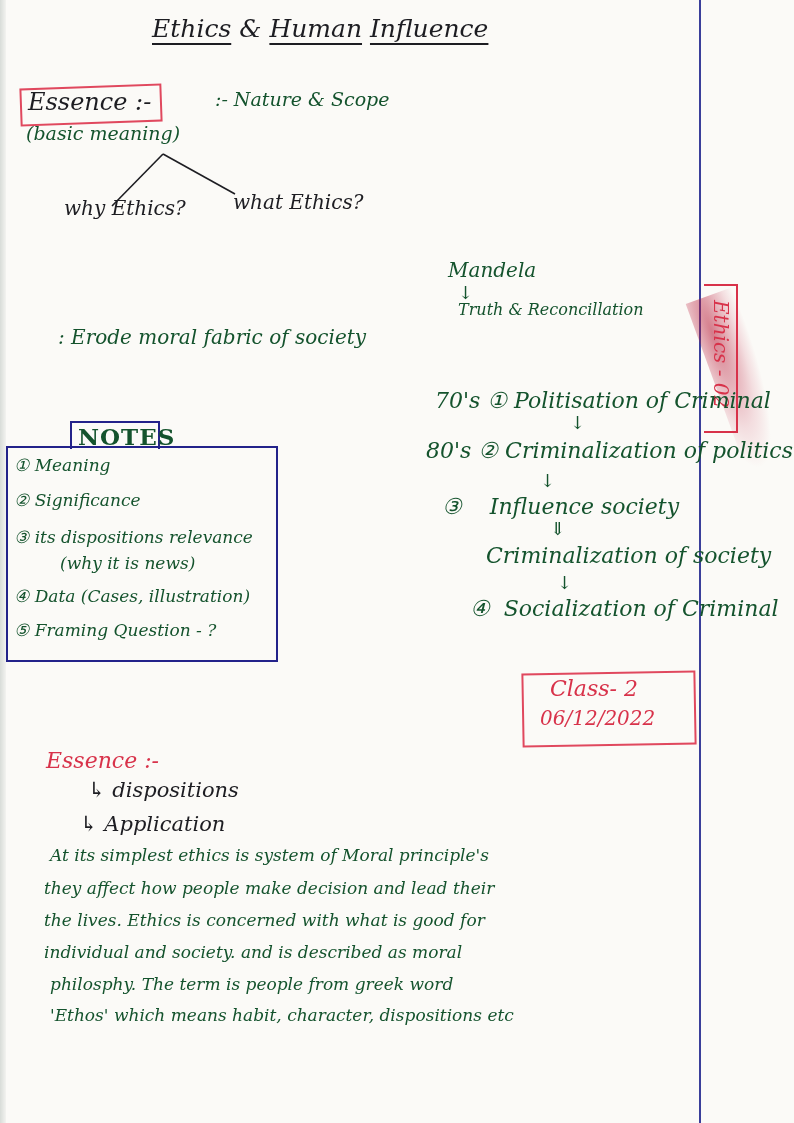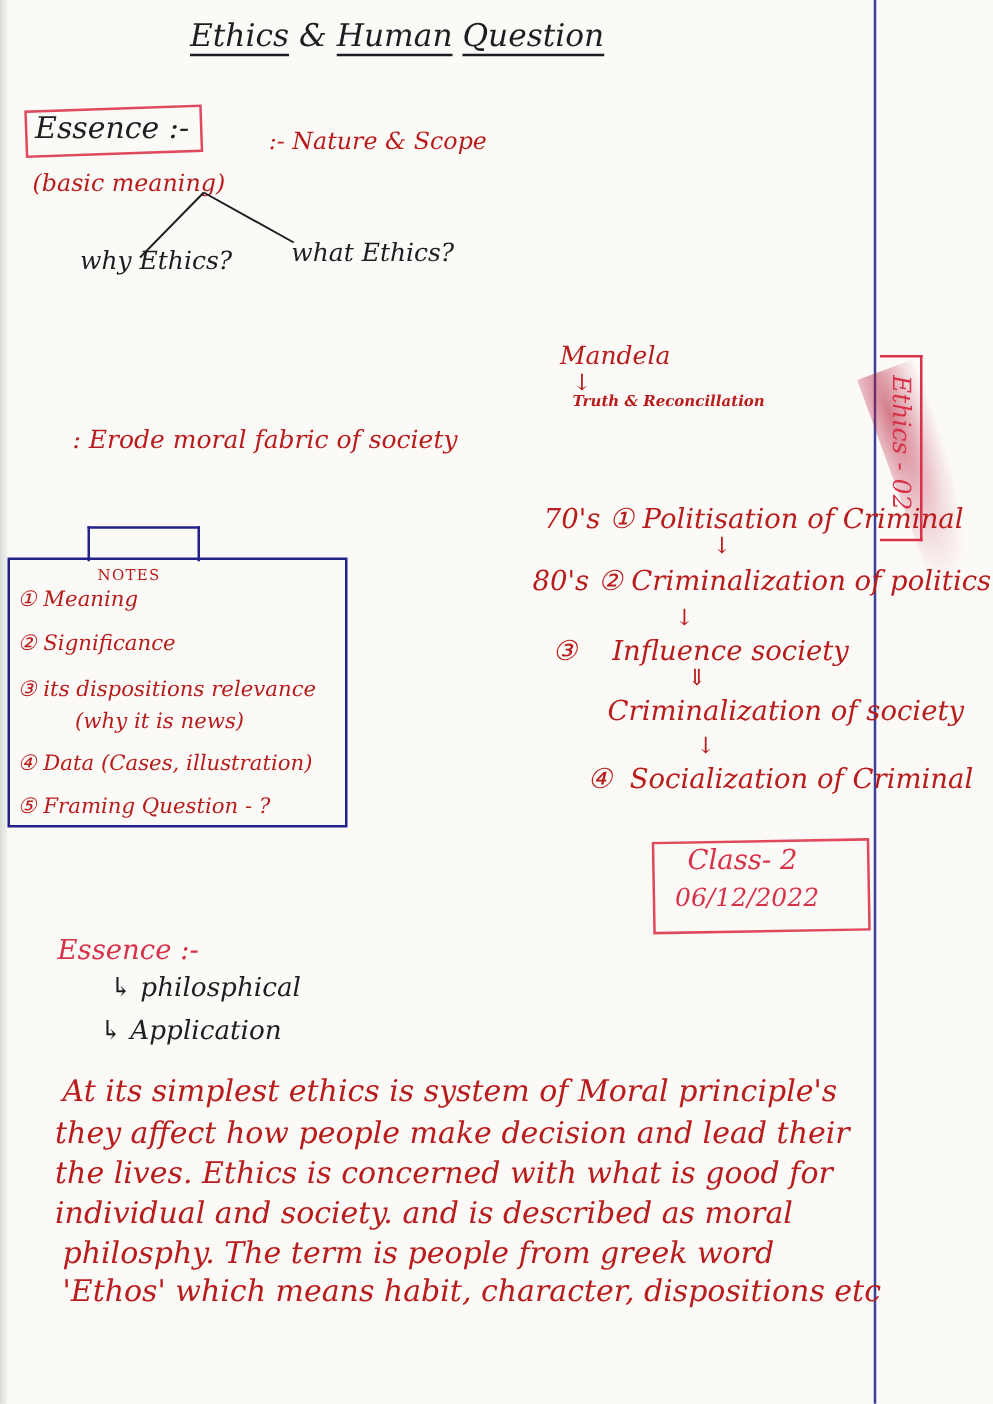--- a/index.html
+++ b/index.html
@@ -10,90 +10,90 @@
     }
     .left-edge {
       position: absolute; left: 0; top: 0; width: 6px; height: 1123px;
       background: linear-gradient(to right, #d8dcd8, #f3f3f0);
     }
     .margin-line {
       position: absolute; left: 699px; top: 0; width: 2px; height: 1123px;
       background: #3a3f9a;
     }
     .hw { position: absolute; white-space: nowrap; font-style: italic; font-family: "DejaVu Serif", serif; }
-    .blue { color: #b91c1c; margin-top: 14px; }
+    .blue { color: #14532d; }
     .black { color: #1d1d22; }
     .red { color: #d8324a; }
 
     .title { top: 14px; left: 152px; font-size: 25px; }
     .title span.u { text-decoration: underline; text-underline-offset: 6px; }
 
     .essence-box {
       position: absolute; left: 20px; top: 86px; width: 138px; height: 34px;
       border: 2px solid #e0485e; transform: rotate(-2deg);
     }
     .essence-label { top: 88px; left: 28px; font-size: 24px; }
     .basic-meaning { top: 122px; left: 26px; font-size: 19px; }
     .nature-scope { top: 88px; left: 215px; font-size: 19px; }
     .tree-svg { position: absolute; left: 0; top: 150px; }
     .why-ethics { top: 196px; left: 64px; font-size: 20px; }
     .what-ethics { top: 190px; left: 233px; font-size: 20px; }
 
     .mandela { top: 258px; left: 448px; font-size: 20px; }
     .mandela-arrow { top: 282px; left: 458px; font-size: 18px; }
-    .truth { top: 300px; left: 458px; font-size: 12px; font-weight: bold; }
+    .truth { top: 300px; left: 458px; font-size: 16px; }
     .erode { top: 325px; left: 58px; font-size: 20px; }
 
     .side-tag {
       position: absolute; left: 704px; top: 284px; width: 32px; height: 145px;
       border: 2px solid #d8324a; border-left: none;
     }
     .side-tag-text {
       position: absolute; left: 709px; top: 300px; font-size: 20px;
       writing-mode: vertical-rl; color: #d8324a; font-style: italic; font-family: "DejaVu Serif", serif;
     }
     .ink-smudge {
       position: absolute; left: 715px; top: 290px; width: 50px; height: 180px;
       background: radial-gradient(ellipse at 30% 20%, rgba(180,20,50,0.55), rgba(200,60,90,0.15) 50%, transparent 70%);
       transform: rotate(-20deg);
     }
 
     .notes-tab {
       position: absolute; left: 70px; top: 421px; width: 86px; height: 26px;
       border: 2px solid #23228a; border-bottom: none;
     }
-    .notes-label { top: 439px; left: 78px; font-size: 12px; font-style: normal; letter-spacing: 1px; }
+    .notes-label { top: 423px; left: 78px; font-size: 23px; font-style: normal; letter-spacing: 1px; font-weight: bold; }
     .notes-box {
       position: absolute; left: 6px; top: 446px; width: 268px; height: 212px;
       border: 2px solid #23228a;
     }
     .notes-item { left: 14px; font-size: 17px; }
 
     .crime-row { font-size: 22px; font-style: italic; }
     .down-arrow { font-size: 18px; font-style: normal; }
 
     .class-box {
       position: absolute; left: 522px; top: 672px; width: 170px; height: 70px;
       border: 2px solid #e0485e; transform: rotate(-1deg);
     }
     .class-label { top: 676px; left: 550px; font-size: 22px; }
     .class-date { top: 706px; left: 540px; font-size: 20px; }
 
     .essence2 { top: 748px; left: 46px; font-size: 22px; }
     .branch { font-size: 21px; }
-    .para-line { left: 50px; font-size: 24px; }
+    .para-line { left: 50px; font-size: 17px; }
   </style>
 </head>
 <body>
 
 <div class="left-edge"></div>
 <div class="margin-line"></div>
 
 <div class="hw black title">
-  <span class="u">Ethics</span><span> &amp; </span><span class="u">Human</span><span> </span><span class="u">Question</span>
+  <span class="u">Ethics</span><span> &amp; </span><span class="u">Human</span><span> </span><span class="u">Influence</span>
 </div>
 
 <div class="essence-box"></div>
 <div class="hw black essence-label">Essence :-</div>
 <div class="hw blue basic-meaning">(basic meaning)</div>
 <div class="hw blue nature-scope">:- Nature &amp; Scope</div>
 
 <svg class="tree-svg" width="300" height="60">
   <line x1="163" y1="4" x2="112" y2="56" stroke="#1d1d22" stroke-width="1.6"></line>
   <line x1="163" y1="4" x2="235" y2="44" stroke="#1d1d22" stroke-width="1.6"></line>
@@ -143,21 +143,21 @@
 <div class="hw blue crime-row" style="top:596px; left:470px">
   <span>④</span>&nbsp;
   <span>Socialization of Criminal</span>
 </div>
 
 <div class="class-box"></div>
 <div class="hw red class-label">Class- 2</div>
 <div class="hw red class-date">06/12/2022</div>
 
 <div class="hw red essence2">Essence :-</div>
-<div class="hw black branch" style="top:778px; left:88px">↳ philosphical</div>
+<div class="hw black branch" style="top:778px; left:88px">↳ dispositions</div>
 <div class="hw black branch" style="top:812px; left:80px">↳ Application</div>
 
 <div class="hw blue para-line" style="top:845px">At its simplest ethics is system of Moral principle's</div>
 <div class="hw blue para-line" style="top:878px; left:44px">they affect how people make decision and lead their</div>
 <div class="hw blue para-line" style="top:910px; left:44px">the lives. Ethics is concerned with what is good for</div>
 <div class="hw blue para-line" style="top:942px; left:44px">individual and society. and is described as moral</div>
 <div class="hw blue para-line" style="top:974px; left:50px">philosphy. The term is people from greek word</div>
 <div class="hw blue para-line" style="top:1005px; left:50px">'Ethos' which means habit, character, dispositions etc</div>
 
 </body></html>

